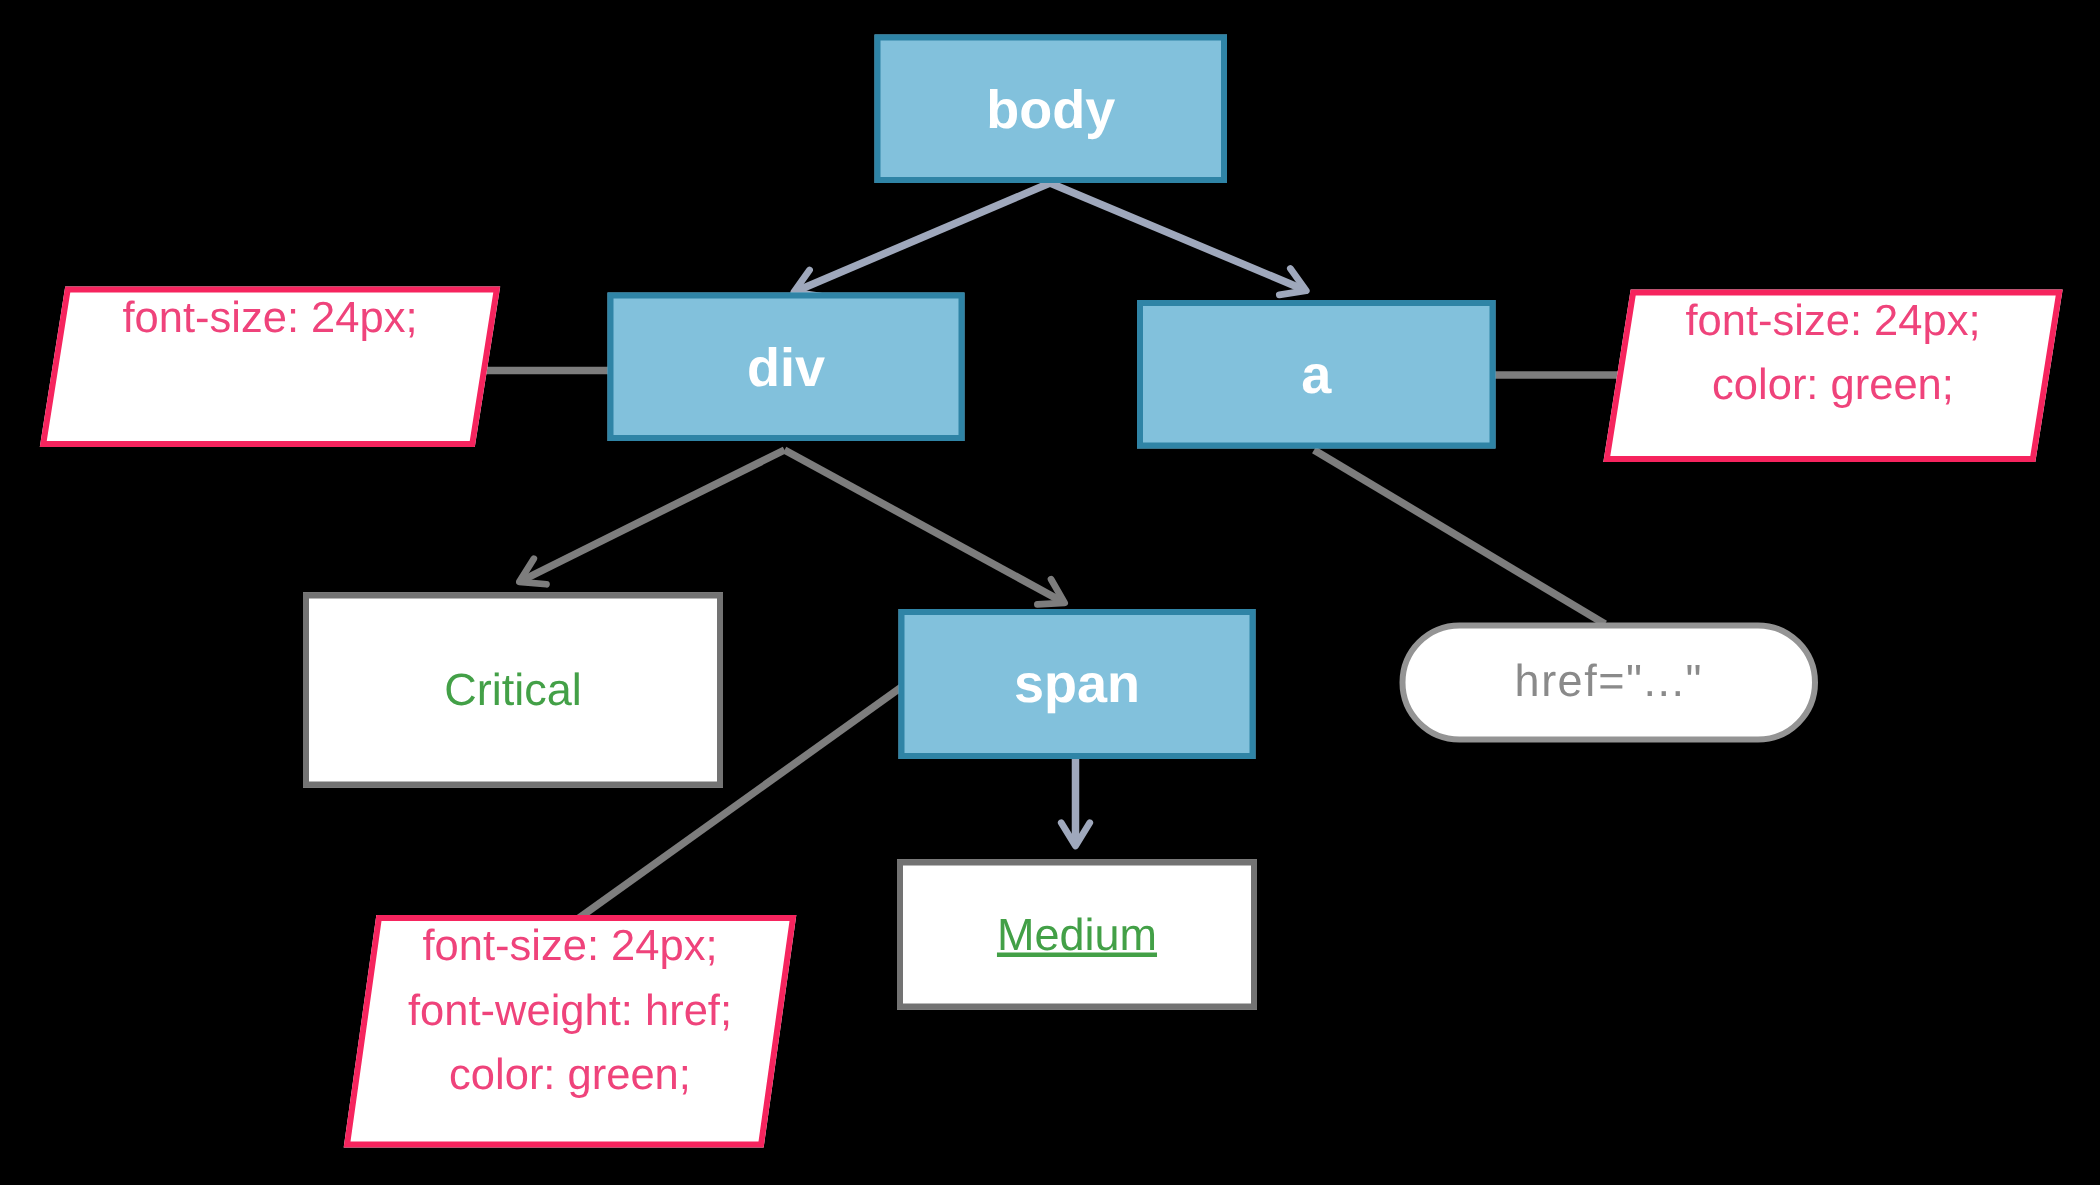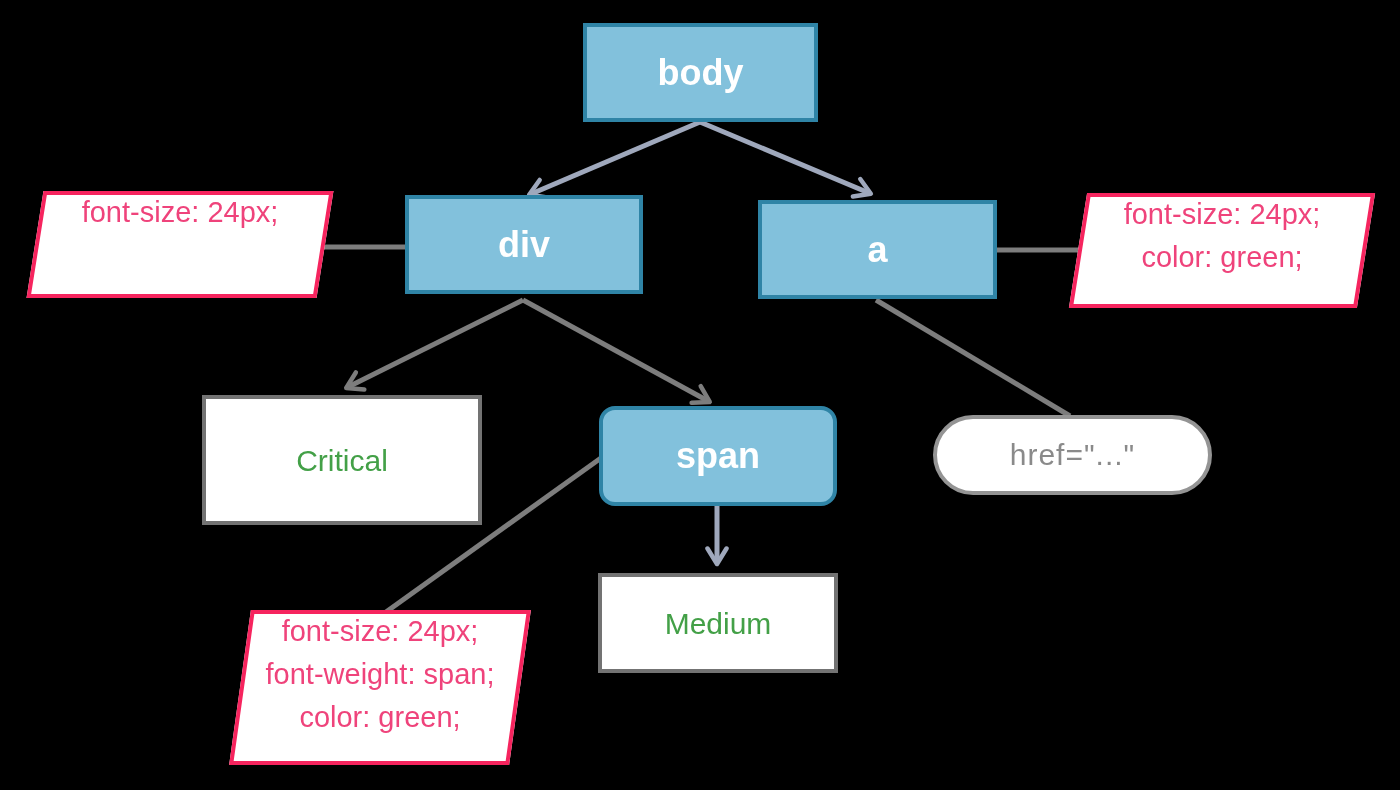--- a/index.html
+++ b/index.html
@@ -65,23 +65,23 @@
     text-align: center;
     color: #ef437b;
     font-size: 29px;
     line-height: 1.48;
   }
 
   
   .pos-body     { left: 583px;  top: 23px;  width: 235px; height: 99px; }
   .pos-div      { left: 405px;  top: 195px; width: 238px; height: 99px; }
   .pos-a        { left: 758px;  top: 200px; width: 239px; height: 99px; }
-  .pos-span     { left: 599px;  top: 406px; width: 238px; height: 100px; border-radius: 16px; }
+  .pos-span     { left: 599px;  top: 406px; width: 238px; height: 100px; }
   .pos-critical { left: 202px;  top: 395px; width: 280px; height: 130px; }
-  .pos-medium   { left: 598px;  top: 573px; width: 240px; height: 100px; }
+  .pos-medium   { left: 598px;  top: 573px; width: 240px; height: 100px; text-decoration: underline; }
   .pos-href     { left: 933px;  top: 415px; width: 279px; height: 80px; }
   .pos-rule-div  { left: 35px;   top: 191px; width: 290px; height: 107px; }
   .pos-rule-a    { left: 1078px; top: 193px; width: 288px; height: 115px; }
   .pos-rule-span { left: 240px;  top: 610px; width: 280px; height: 155px; }
 </style>
 </head>
 <body>
 
 <div class="canvas">
 
@@ -147,18 +147,18 @@
     <div class="para-text">
       <div>font-size: 24px;</div>
       <div>color: green;</div>
     </div>
   </div>
 
   <div class="para pos-rule-span">
     <div class="para-bg skew8"></div>
     <div class="para-text">
       <div>font-size: 24px;</div>
-      <div>font-weight: span;</div>
+      <div>font-weight: href;</div>
       <div>color: green;</div>
     </div>
   </div>
 
 </div>
 
 </body></html>

